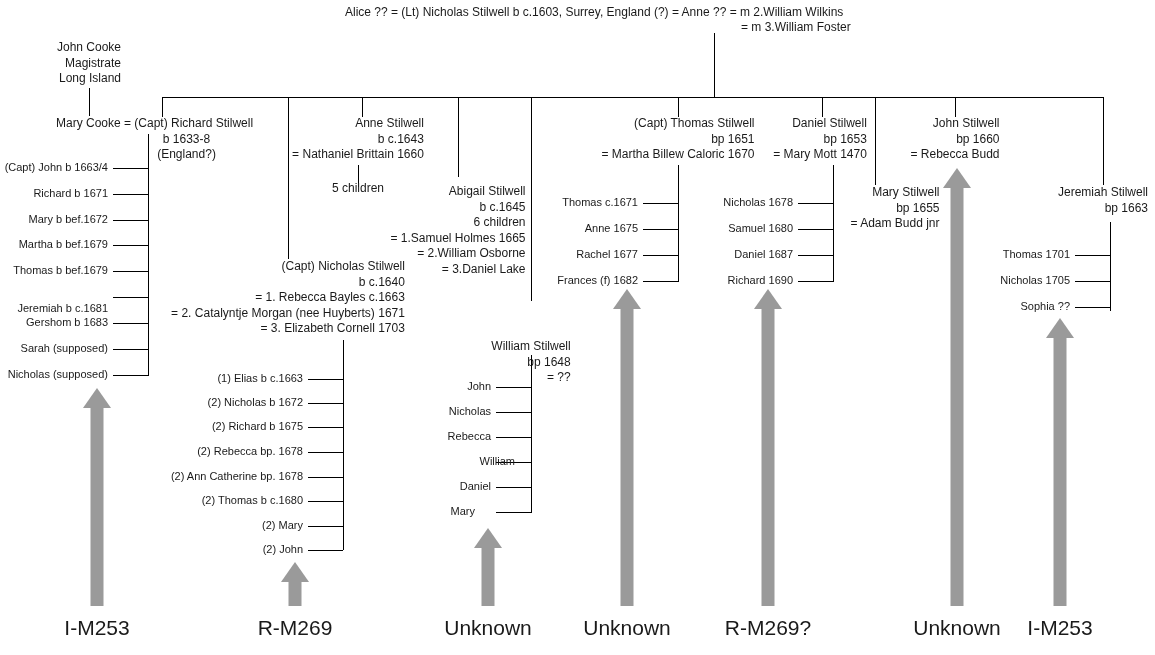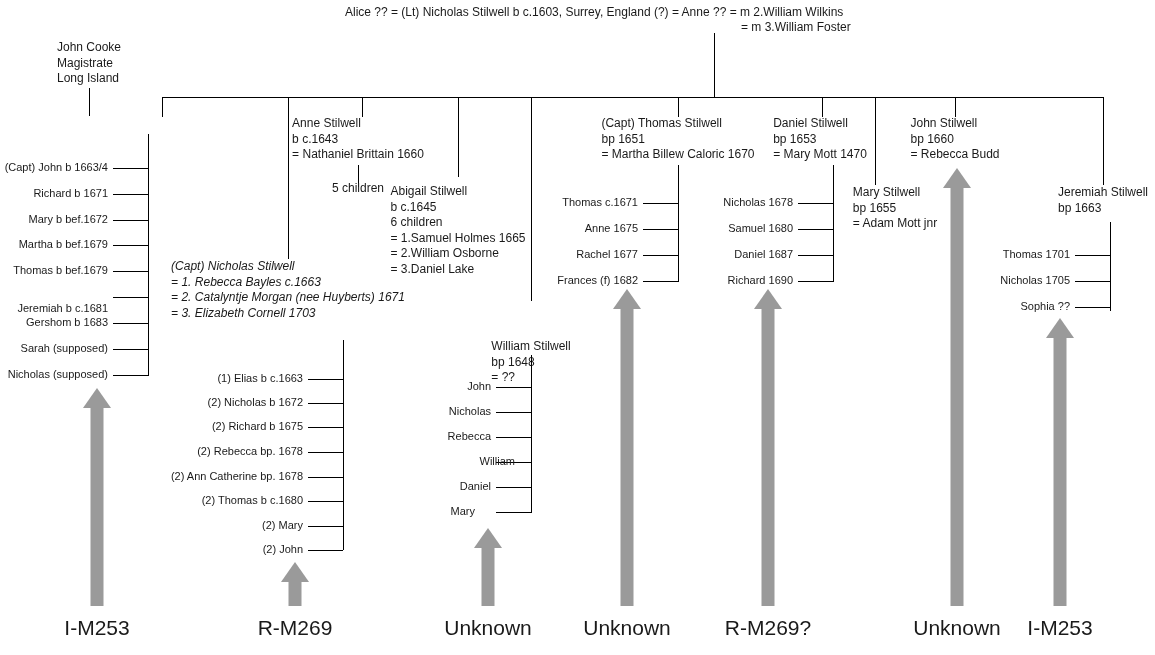--- a/index.html
+++ b/index.html
@@ -17,21 +17,21 @@
     overflow: hidden;
   }
   .node {
     position: absolute;
     font-size: 12px;
     line-height: 15.5px;
     white-space: nowrap;
     color: #1a1a1a;
   }
   .node .ln { display: block; }
-  .ctr  { text-align: left; transform: translateX(-50%); }
+  .ctr  { text-align: right; transform: translateX(-50%); }
   .lft  { text-align: left; }
 
   .child {
     position: absolute;
     font-size: 11px;
     line-height: 13px;
     white-space: nowrap;
     text-align: left;
     transform: translateX(-100%);
     color: #1a1a1a;
@@ -106,20 +106,25 @@
   <div class="vline" style="left:288px; top:97px; height:20px;"></div>
   <div class="vline" style="left:362px; top:97px; height:20px;"></div>
   <div class="vline" style="left:458px; top:97px; height:20px;"></div>
   <div class="vline" style="left:531px; top:97px; height:20px;"></div>
   <div class="vline" style="left:678px; top:97px; height:20px;"></div>
   <div class="vline" style="left:822px; top:97px; height:20px;"></div>
   <div class="vline" style="left:875px; top:97px; height:20px;"></div>
   <div class="vline" style="left:955px; top:97px; height:20px;"></div>
   <div class="vline" style="left:1103px; top:97px; height:20px;"></div>
 
+  <div class="node lft" style="left:56px; top:116px;">
+    <span class="ln">Mary Cooke = (Capt)  Richard Stilwell</span>
+    <span class="ln" style="text-align:center; padding-left:64px;">b 1633-8</span>
+    <span class="ln" style="text-align:center; padding-left:64px;">(England?)</span>
+  </div>
 
   <div class="vline" style="left:148px; top:134px; height:242px;"></div>
   <div class="hline" style="left:113px; top:168px; width:35px;"></div>
   <div class="hline" style="left:113px; top:194px; width:35px;"></div>
   <div class="hline" style="left:113px; top:220px; width:35px;"></div>
   <div class="hline" style="left:113px; top:245px; width:35px;"></div>
   <div class="hline" style="left:113px; top:271px; width:35px;"></div>
   <div class="hline" style="left:113px; top:297px; width:35px;"></div>
   <div class="hline" style="left:113px; top:323px; width:35px;"></div>
   <div class="hline" style="left:113px; top:349px; width:35px;"></div>
@@ -149,22 +154,23 @@
   <div class="node ctr" style="left:458px; top:184px;">
     <span class="ln">Abigail Stilwell</span>
     <span class="ln">b c.1645</span>
     <span class="ln">6 children</span>
     <span class="ln">= 1.Samuel Holmes 1665</span>
     <span class="ln">= 2.William Osborne</span>
     <span class="ln">= 3.Daniel Lake</span>
   </div>
 
   <div class="vline" style="left:288px; top:117px; height:142px;"></div>
-  <div class="node ctr" style="left:288px; top:259px;font-style:italic;">
+  <div class="node ctr" style="left:288px; top:259px;">
     <span class="ln">(Capt) Nicholas Stilwell</span>
+    <span class="ln">b c.1640</span>
     <span class="ln">= 1. Rebecca Bayles c.1663</span>
     <span class="ln">= 2. Catalyntje Morgan (nee Huyberts) 1671</span>
     <span class="ln">= 3. Elizabeth Cornell 1703</span>
   </div>
   <div class="vline" style="left:343px; top:340px; height:210px;"></div>
   <div class="hline" style="left:308px; top:379px; width:35px;"></div>
   <div class="hline" style="left:308px; top:403px; width:35px;"></div>
   <div class="hline" style="left:308px; top:427px; width:35px;"></div>
   <div class="hline" style="left:308px; top:452px; width:35px;"></div>
   <div class="hline" style="left:308px; top:477px; width:35px;"></div>
@@ -231,21 +237,21 @@
 
   <div class="child" style="left:793px; top:196px;">Nicholas 1678</div>
   <div class="child" style="left:793px; top:222px;">Samuel 1680</div>
   <div class="child" style="left:793px; top:248px;">Daniel 1687</div>
   <div class="child" style="left:793px; top:274px;">Richard 1690</div>
 
   <div class="vline" style="left:875px; top:117px; height:68px;"></div>
   <div class="node ctr" style="left:895px; top:185px;">
     <span class="ln">Mary Stilwell</span>
     <span class="ln">bp 1655</span>
-    <span class="ln">= Adam Mott  jnr</span>
+    <span class="ln">= Adam Budd  jnr</span>
   </div>
 
   <div class="node ctr" style="left:955px; top:116px;">
     <span class="ln">John Stilwell</span>
     <span class="ln">bp 1660</span>
     <span class="ln">= Rebecca Budd</span>
   </div>
 
   <div class="vline" style="left:1103px; top:117px; height:68px;"></div>
   <div class="node ctr" style="left:1103px; top:185px;">

